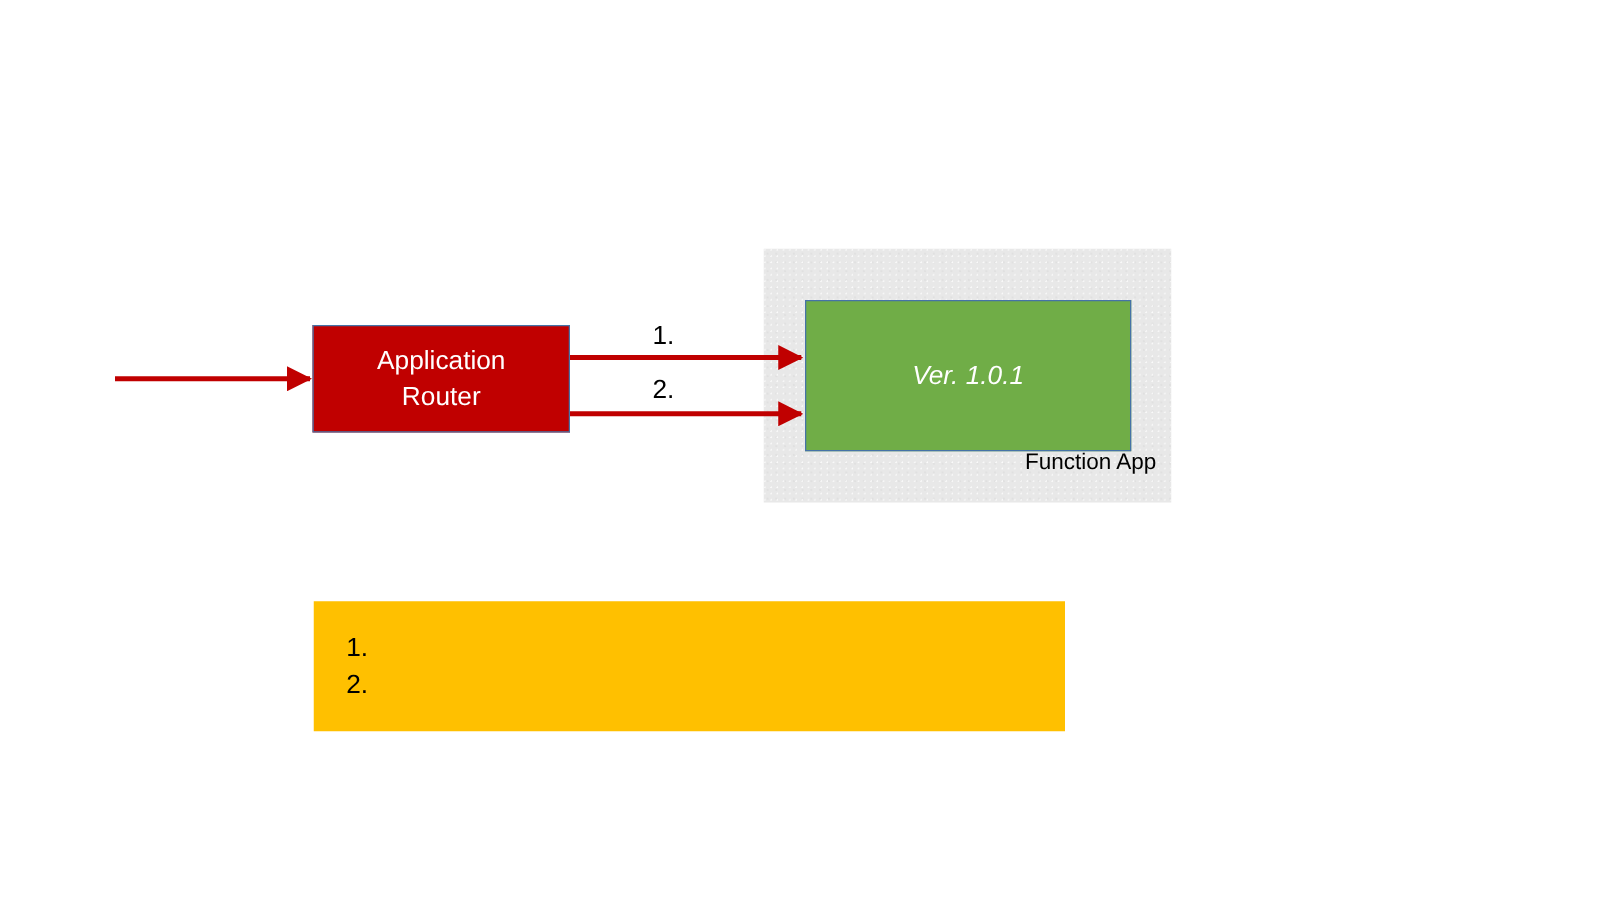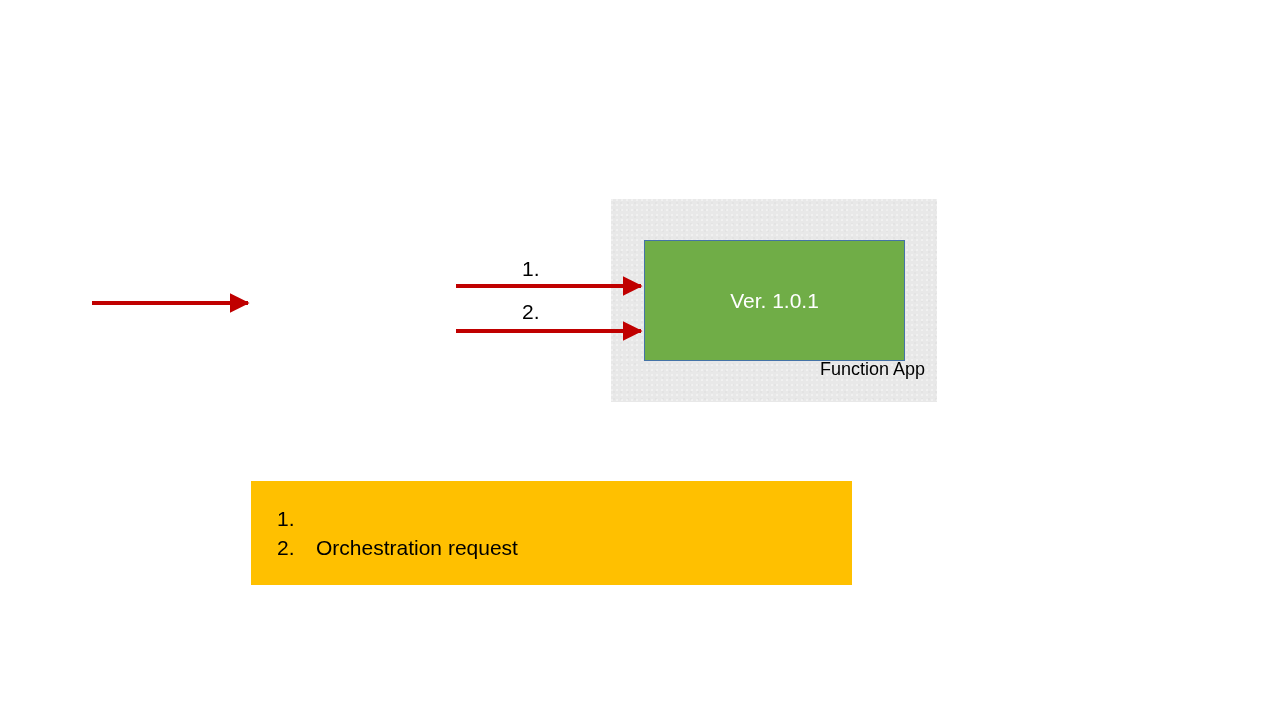--- a/index.html
+++ b/index.html
@@ -51,20 +51,21 @@
     left: 644px;
     top: 240px;
     width: 261px;
     height: 121px;
     background-color: #70ad47;
     border: 1px solid #4573a7;
     box-sizing: border-box;
     display: flex;
     align-items: center;
     justify-content: center;
+    font-style: italic;
   }
   .version-box .box-text {
     color: #ffffff;
     font-size: 21px;
     line-height: 26px;
     white-space: nowrap;
   }
 
   
   .router-box {
@@ -150,20 +151,24 @@
 <div id="canvas">
 
   <div class="fn-container">
     <div class="fn-label">Function App</div>
   </div>
 
   <div class="version-box">
     <div class="box-text">Ver. 1.0.1</div>
   </div>
 
+  <div class="router-box">
+    <div class="box-text">Application</div>
+    <div class="box-text">Router</div>
+  </div>
 
   <svg class="arrow-svg" viewBox="0 0 1280 720" width="1280" height="720">
     <defs>
       <marker id="redhead" markerWidth="5" markerHeight="5" refX="4.6" refY="2.5" orient="auto" markerUnits="strokeWidth">
         <path d="M0,0 L5,2.5 L0,5 Z" fill="#C00000"></path>
       </marker>
     </defs>
     <line x1="92" y1="303" x2="248" y2="303" stroke="#C00000" stroke-width="4" marker-end="url(#redhead)"></line>
     <line x1="456" y1="286" x2="641" y2="286" stroke="#C00000" stroke-width="4" marker-end="url(#redhead)"></line>
     <line x1="456" y1="331" x2="641" y2="331" stroke="#C00000" stroke-width="4" marker-end="url(#redhead)"></line>
@@ -172,18 +177,17 @@
   <div class="step-num n1">1.</div>
   <div class="step-num n2">2.</div>
 
   <div class="legend-box">
     <ul class="legend-list">
       <li class="legend-item">
         <span class="legend-marker">1.</span>
       </li>
       <li class="legend-item">
         <span class="legend-marker">2.</span>
-        <span class="legend-text">Orchestration request</span>
       </li>
     </ul>
   </div>
 
 </div>
 
 </body></html>

